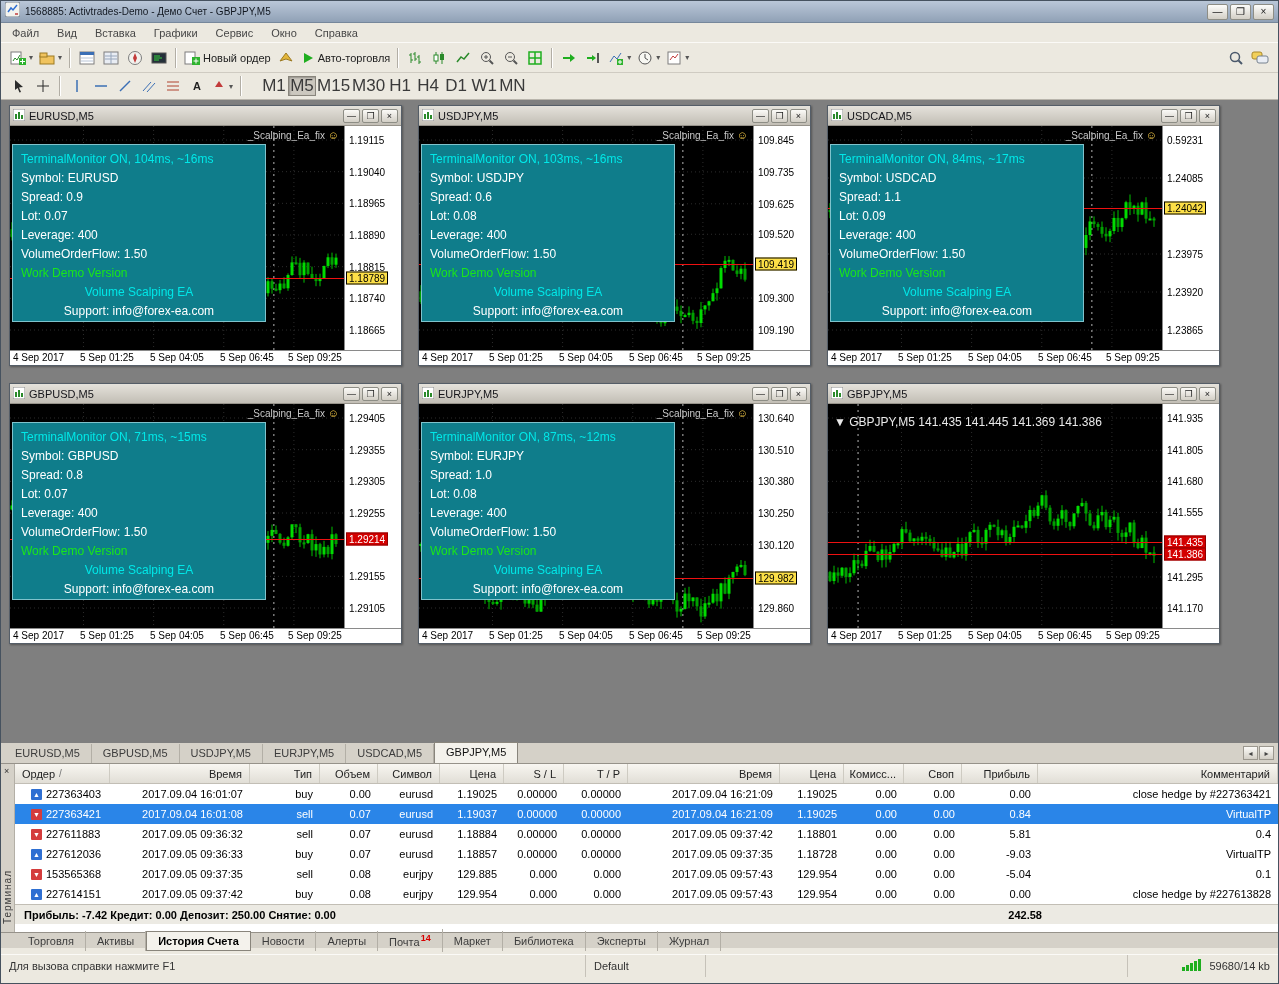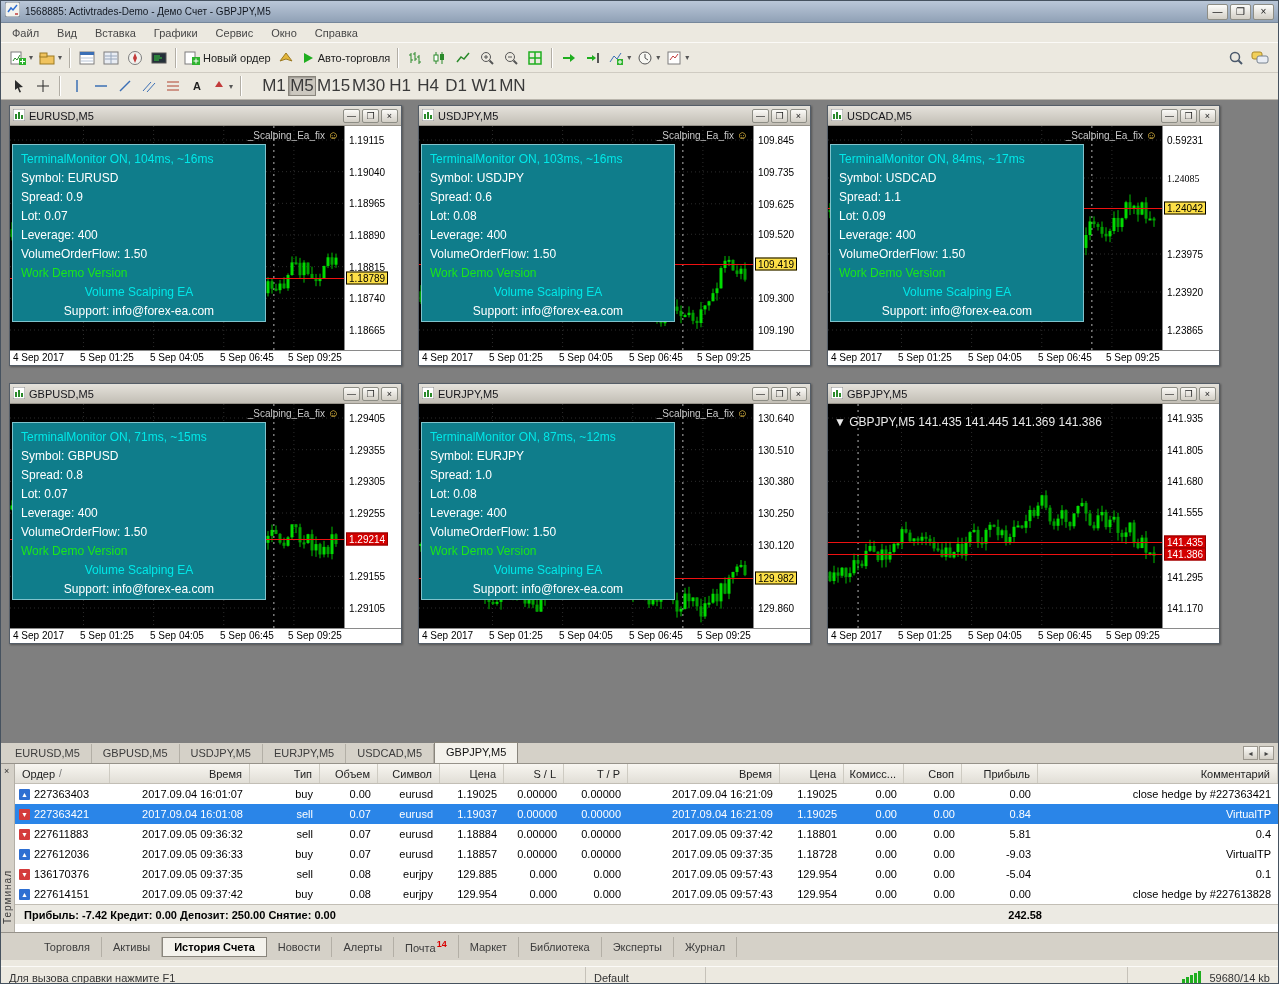--- a/index.html
+++ b/index.html
@@ -88,33 +88,33 @@
   .terminal-main{flex:1;display:flex;flex-direction:column;overflow:hidden;background:#fff}
   .grid-cols{display:grid;grid-template-columns:95px 140px 70px 58px 62px 64px 60px 64px 152px 64px 60px 58px 76px 1fr}
   .thead{height:20px;flex:0 0 20px;background:linear-gradient(#f8f6f1,#e1ded6);border-bottom:1px solid #c2beb5;
     font-size:11px;color:#222}
   .hcell{height:100%;display:flex;align-items:center;justify-content:flex-end;padding:0 7px;
     border-right:1px solid #cecbc2;white-space:nowrap;overflow:hidden}
   .hcell.first{justify-content:flex-start;gap:4px}
   .sort{color:#777;font-size:10px}
   .trow{height:20px;flex:0 0 20px;font-size:11px;color:#000;align-items:center}
   .trow .cell{padding:0 7px;text-align:right;white-space:nowrap;overflow:hidden}
-  .trow .cell.first{display:flex;align-items:center;gap:4px;text-align:left;padding-left:4px}
+  .trow .cell.first{display:flex;align-items:center;gap:4px;text-align:left;padding-left:16px}
   .trow.selected{background:#2a85e8;color:#fff}
   .row-icon{width:11px;height:11px;border-radius:1px;display:flex;align-items:center;justify-content:center;
     font-size:7px;color:#fff;flex:0 0 11px}
   .row-icon.buy{background:#2e6fd2}
   .row-icon.sell{background:#d43c3c}
   .summary{height:20px;flex:0 0 20px;background:#eceae3;border-top:1px solid #c2beb5;display:flex;
     align-items:center;font-size:11px;font-weight:bold;color:#000;padding-left:9px;position:relative}
   .summary .balance{position:absolute;right:236px}
 
   
-  .terminal-tabs{height:28px;background:#d5d1c8;border-top:1px solid #96928a;display:flex;
-    align-items:center;padding-left:32px}
+  .terminal-tabs{height:16px;background:#d5d1c8;border-top:1px solid #96928a;display:flex;
+    align-items:center;padding-left:16px}
   .term-tab{padding:4px 11px;font-size:11px;color:#3c3c3c;border-right:1px solid #b3afa6;position:relative}
   .term-tab.active{background:#f4f2ec;border:1px solid #89857c;font-weight:bold;color:#000;padding:3px 11px}
   .term-tab sup{color:#d80000;font-size:9px;font-weight:bold;margin-left:1px}
   .statusgap{height:6px;background:#ece9e0}
   .statusbar{height:23px;background:#ece9e0;border-top:1px solid #fbfaf7;display:flex;
     align-items:stretch;font-size:11px;color:#333}
   .sseg{display:flex;align-items:center;padding:0 8px;border-right:1px solid #c6c2b9;white-space:nowrap}
   .sseg.help{width:585px}
   .sseg.profile{width:120px}
   .sseg.fill{flex:1;border-right:1px solid #c6c2b9}
@@ -1037,21 +1037,21 @@
             <div>Leverage: 400</div>
             <div>VolumeOrderFlow: 1.50</div>
             <div class="green">Work Demo Version</div>
             <div class="cyan center">Volume Scalping EA</div>
             <div class="center">Support: info@forex-ea.com</div>
           </div>
       <div class="ea-label"><span>_Scalping_Ea_fix</span> <span class="smiley">☺</span></div>
 
       <div class="scale">
             <span class="tick" style="top: 14px;">0.59231</span>
-            <span class="tick" style="top: 52px; font-family: Liberation Serif, serif;">1.24085</span>
+            <span class="tick" style="top: 52px;">1.24085</span>
             <span class="tick" style="top: 128px;">1.23975</span>
             <span class="tick" style="top: 166px;">1.23920</span>
             <span class="tick" style="top: 204px;">1.23865</span>
             <span class="hl outline" style="top: 81.7091px;">1.24042</span>
           </div>
       <div class="axis">
             <span style="left: 3px;">4 Sep 2017</span>
             <span style="left: 70px;">5 Sep 01:25</span>
             <span style="left: 140px;">5 Sep 04:05</span>
             <span style="left: 210px;">5 Sep 06:45</span>
@@ -1879,21 +1879,21 @@
             <div class="cell">2017.09.05 09:37:35</div>
             <div class="cell">1.18728</div>
             <div class="cell">0.00</div>
             <div class="cell">0.00</div>
             <div class="cell">-9.03</div>
             <div class="cell">VirtualTP</div>
           </div>
           <div class="trow grid-cols">
             <div class="cell first">
               <span class="row-icon sell">▼</span>
-              <span>136170376</span>
+              <span>153565368</span>
             </div>
             <div class="cell">2017.09.05 09:37:35</div>
             <div class="cell">sell</div>
             <div class="cell">0.08</div>
             <div class="cell">eurjpy</div>
             <div class="cell">129.885</div>
             <div class="cell">0.000</div>
             <div class="cell">0.000</div>
             <div class="cell">2017.09.05 09:57:43</div>
             <div class="cell">129.954</div>

